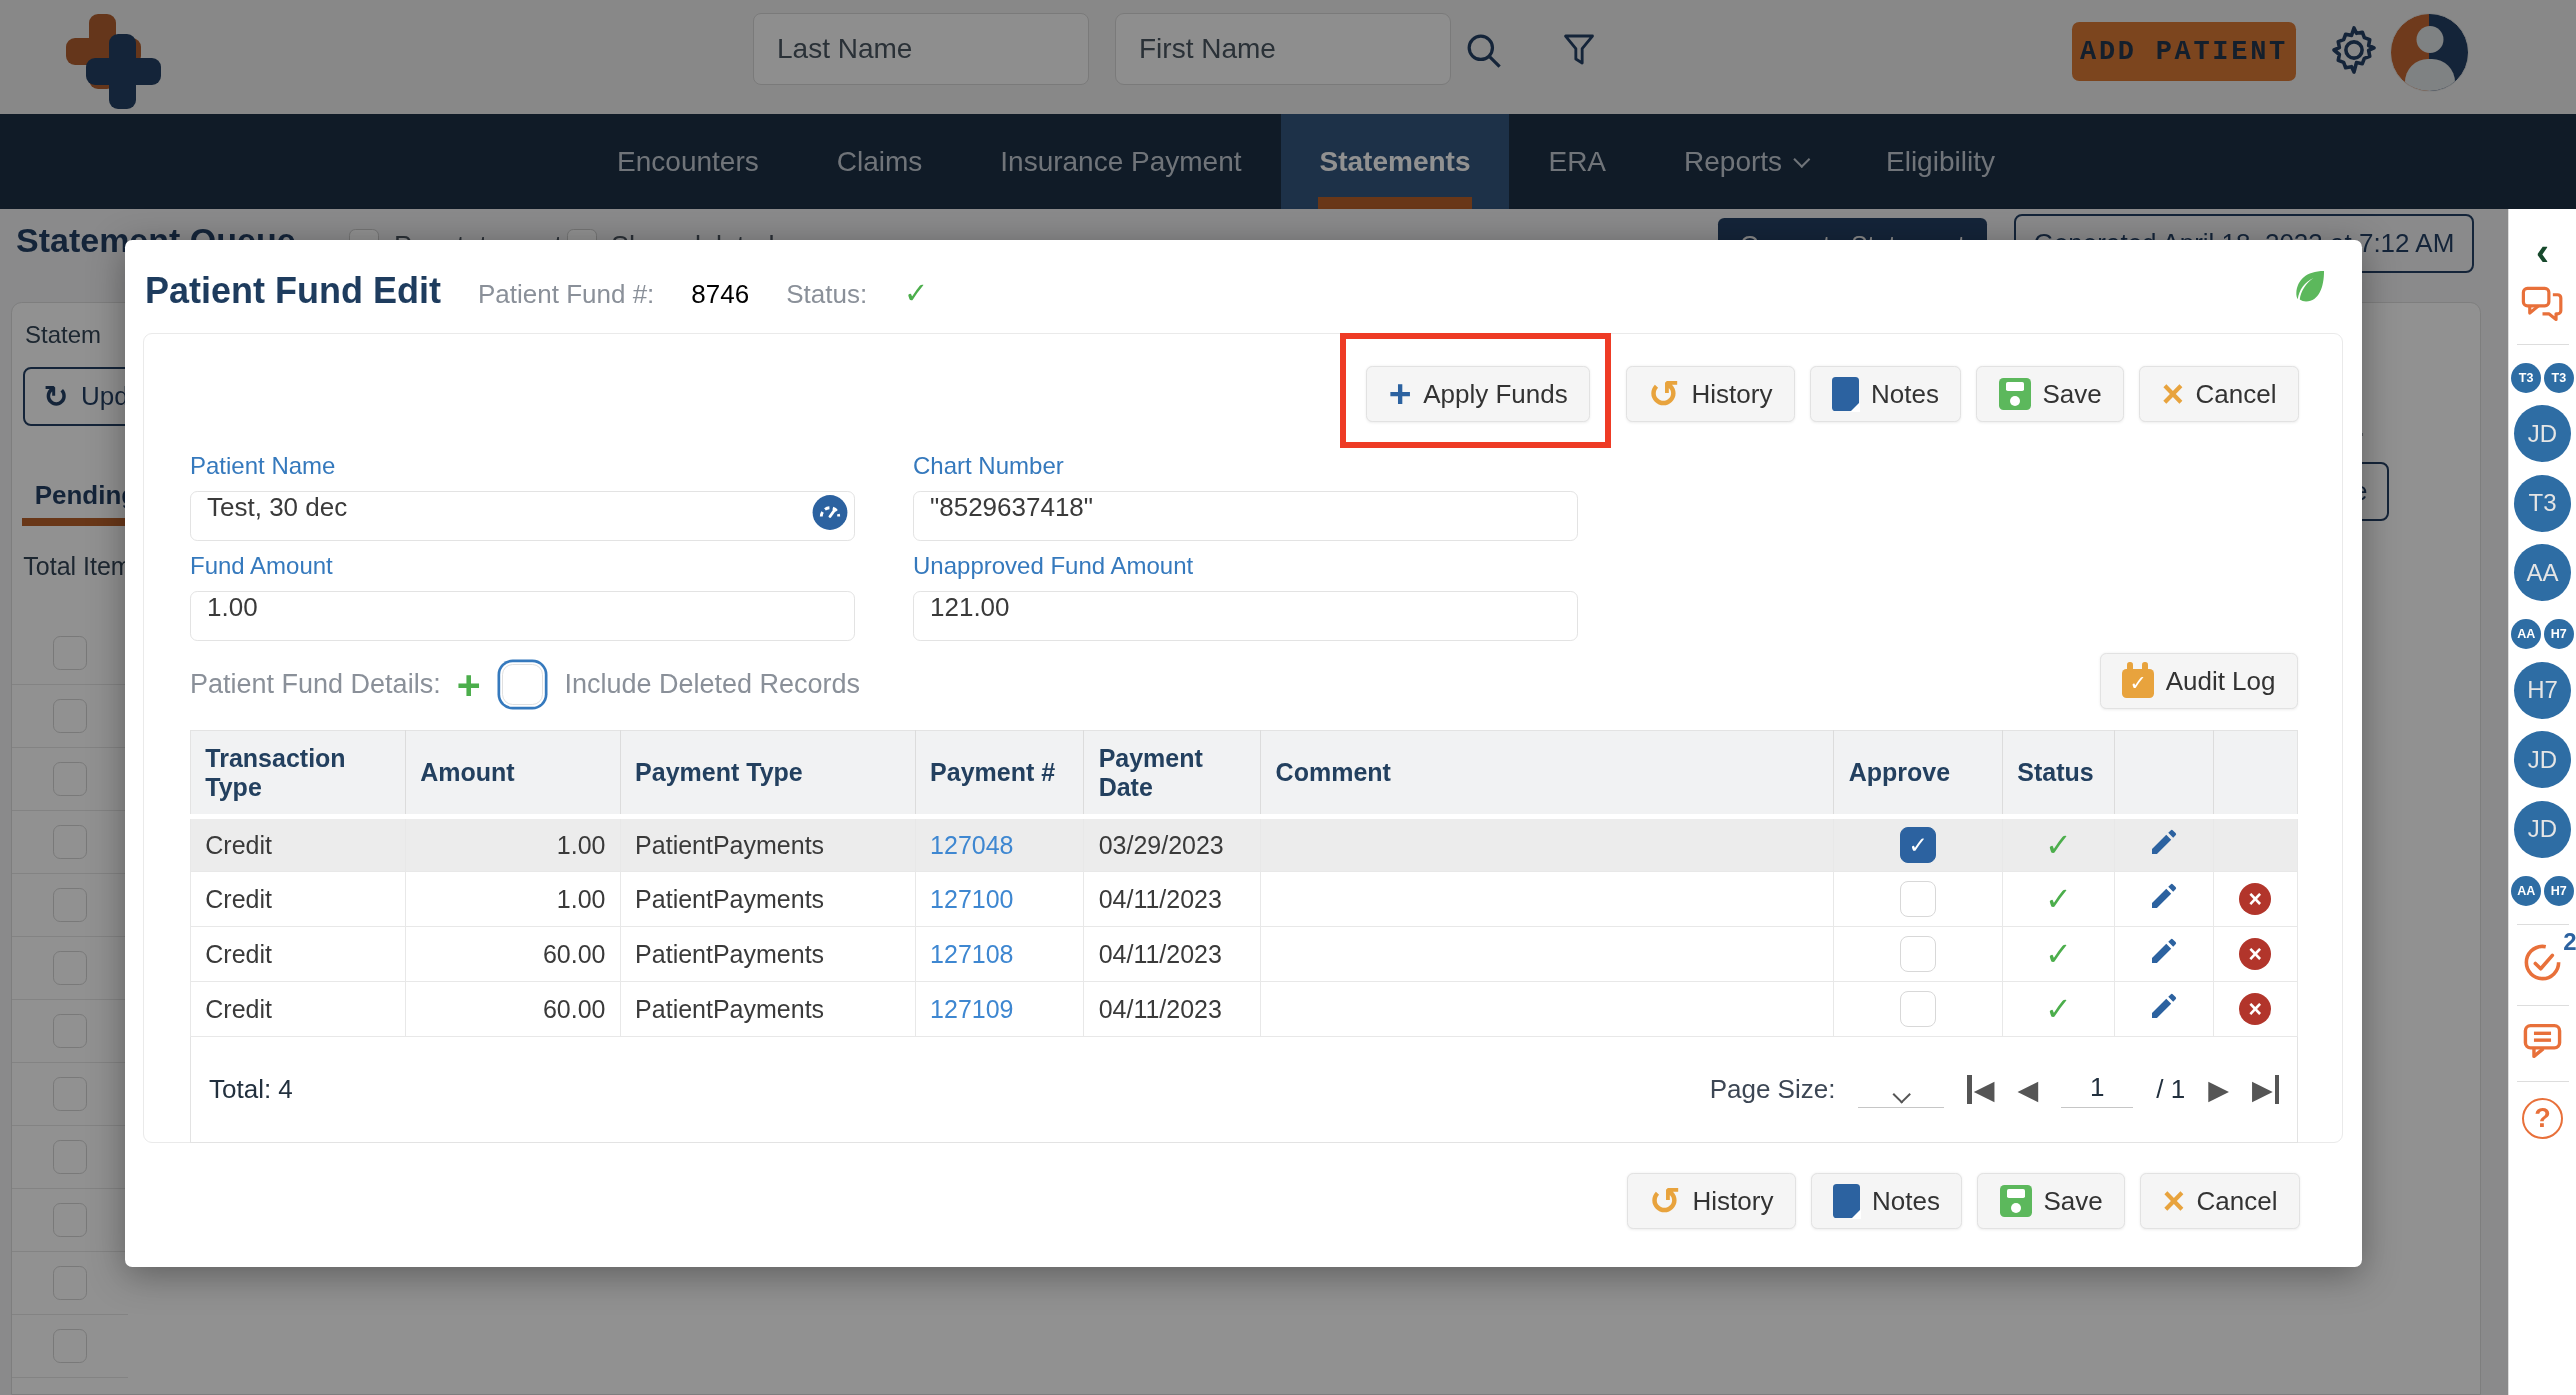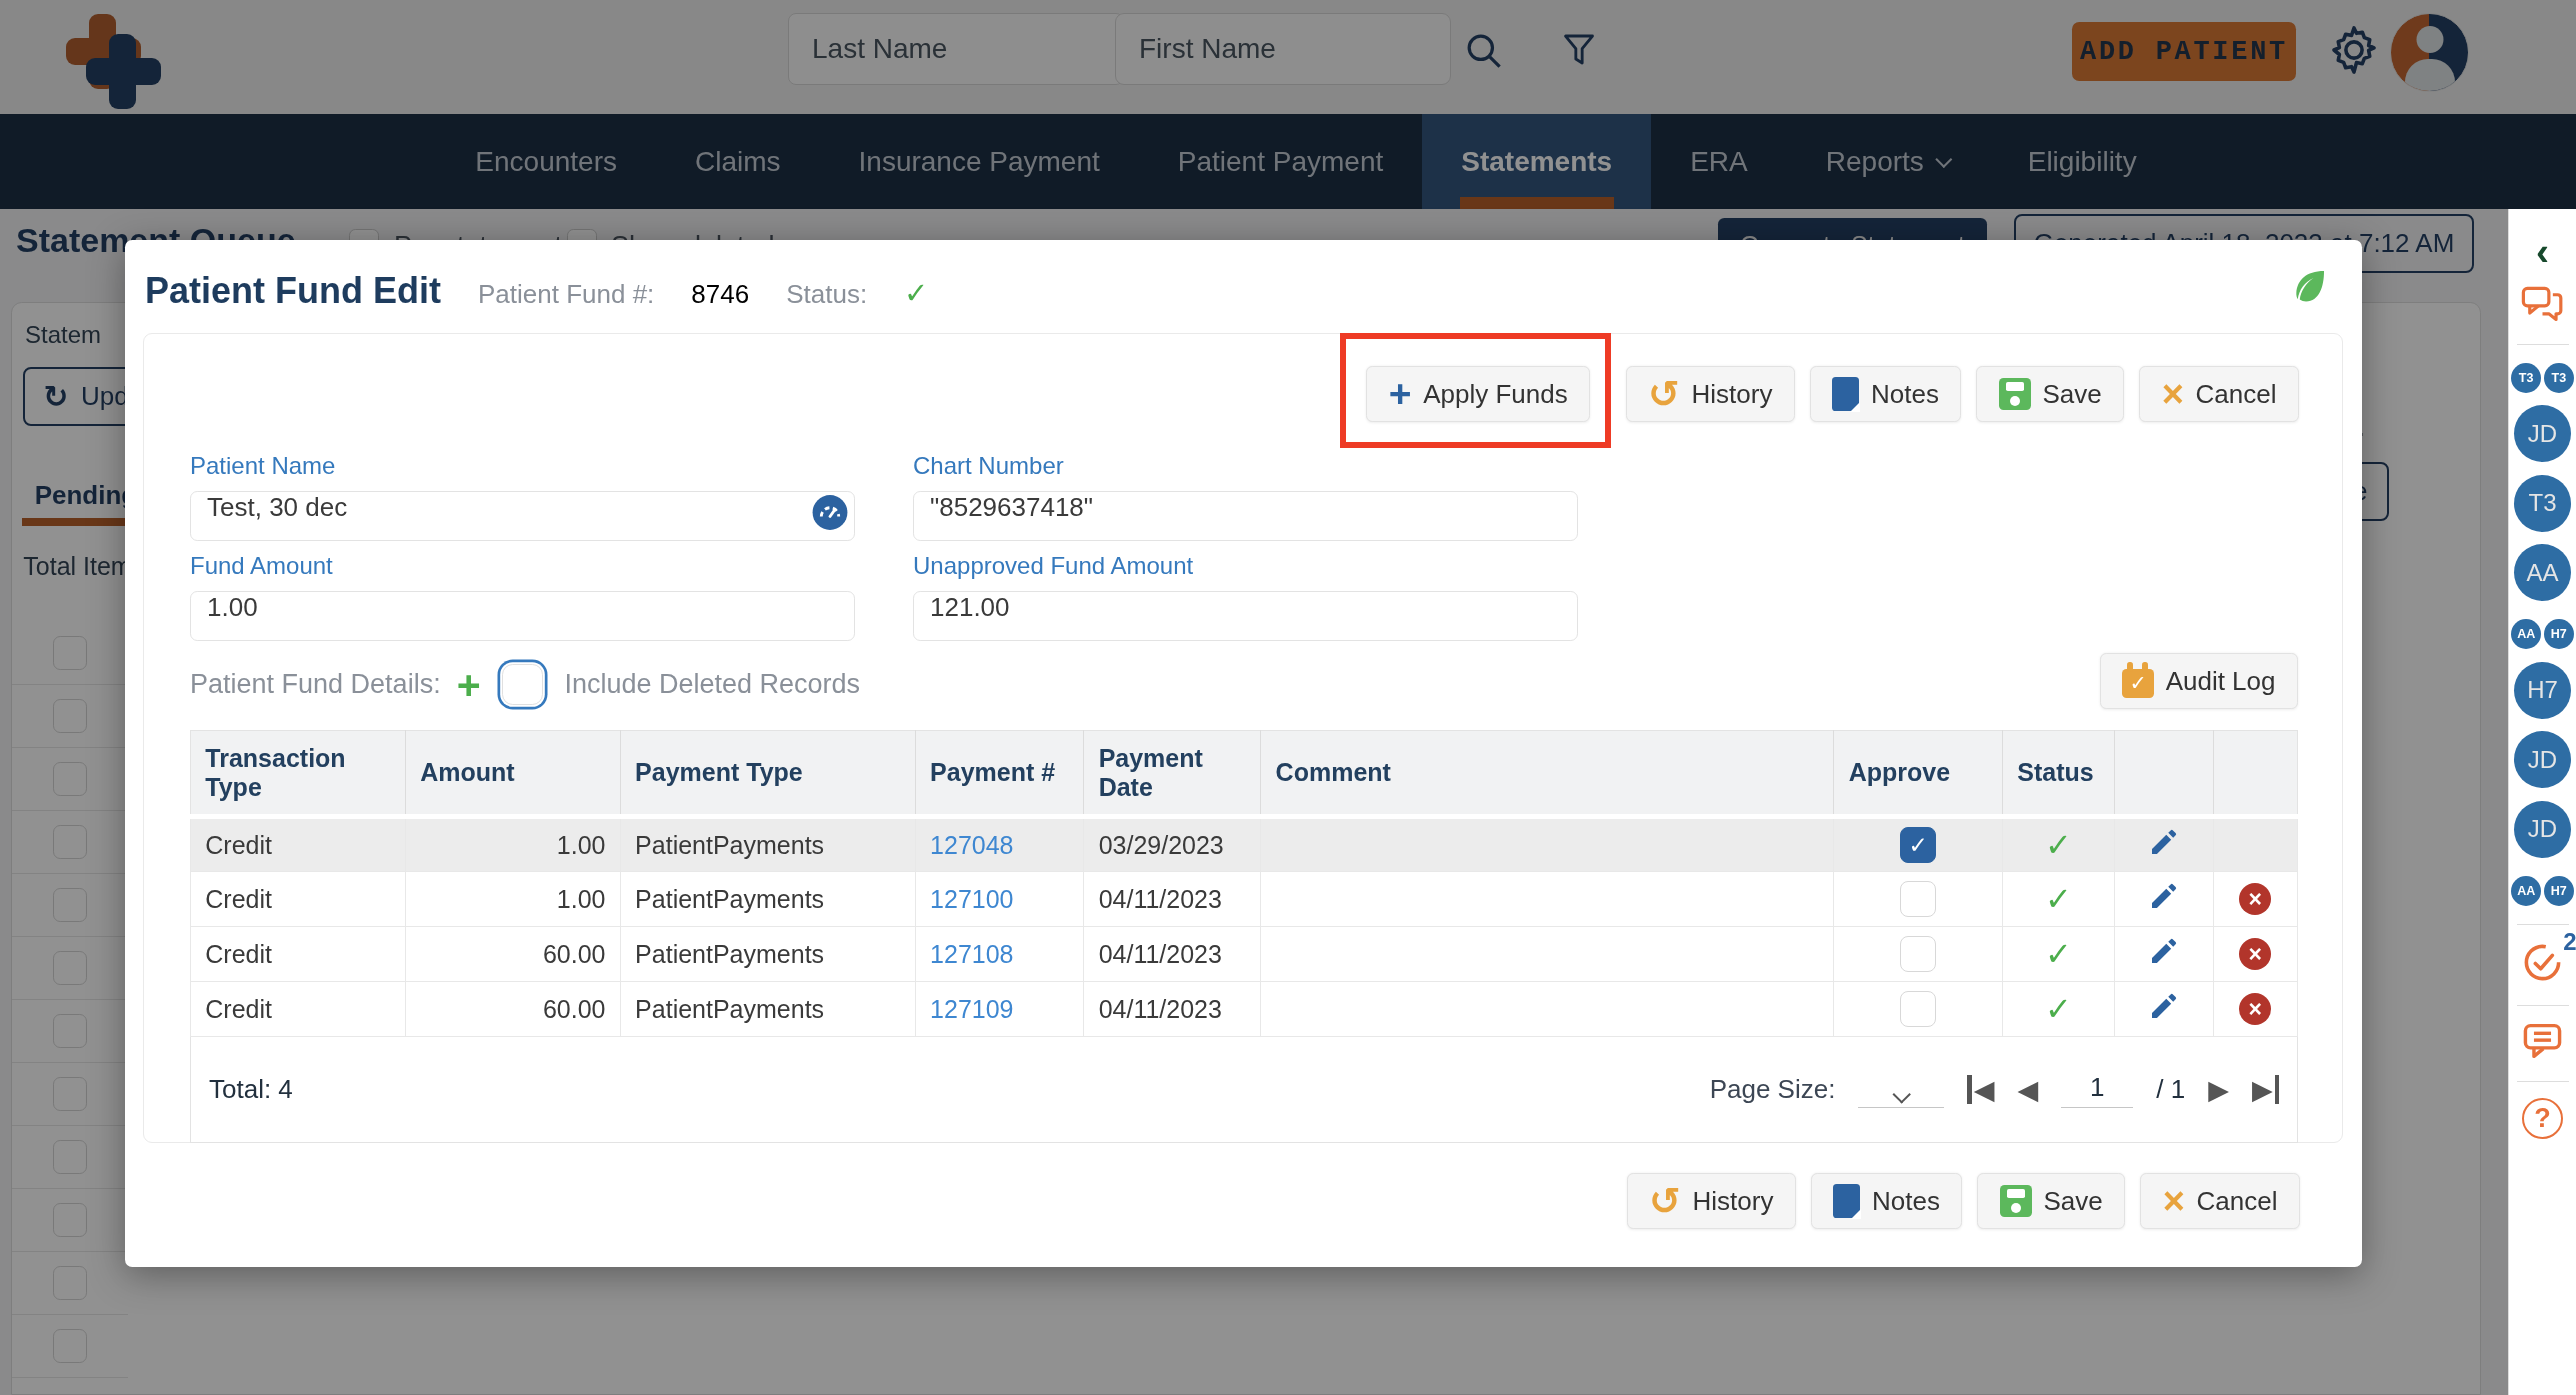--- a/index.html
+++ b/index.html
@@ -12,21 +12,21 @@
   .logo-cross { position:relative; width:86px; height:86px; }
   .logo-cross .bar { position:absolute; border-radius:9px; }
   .p-orange .v { left:23px; top:0; width:27px; height:75px; background:#b05a28; }
   .p-orange .h { left:0; top:24px; width:75px; height:27px; background:#b05a28; }
   .p-navy .v { left:43px; top:20px; width:27px; height:75px; background:#1d3a5f; }
   .p-navy .h { left:20px; top:44px; width:75px; height:27px; background:#1d3a5f; }
   .logo-text { font-size:54px; font-weight:800; color:#1d3a5f; letter-spacing:1.8px; }
 
   .hdr-input { position:absolute; top:13.4px; height:72px; width:336px; background:#fafafa; border:0.9px solid #d6d6d6; border-radius:9px; font-size:28px; color:#3f4c59; padding:0 23px; font-family:inherit; }
   .hdr-input::placeholder { color:#44505c; opacity:1; }
-  #last-name { left:788px;border-radius:8px; } #first-name { left:1115px; }
+  #last-name { left:753px;border-radius:8px; } #first-name { left:1115px; }
   .hdr-icon { position:absolute; cursor:pointer; }
   #hdr-search { left:1462px; top:29px; } #hdr-filter { left:1560px; top:29px; }
 
   .add-patient { position:absolute; left:2072px; top:22.4px; width:224px; height:59px; background:#d9752f; color:#1d3048; font-size:27px; font-weight:bold; letter-spacing:2.7px; border-radius:7.2px; display:flex; align-items:center; justify-content:center;font-family:Liberation Mono, monospace; }
   #hdr-gear { left:2327px; top:23px; }
   .avatar-top { position:absolute; left:2390px; top:12.5px; width:79px; height:79px; border-radius:50%; background:linear-gradient(90deg,#c2622b 50%,#1d3a5f 50%); overflow:hidden; border:1.8px solid #e5e5e5; }
   .avatar-top::before { content:""; position:absolute; top:12.5px; left:50%; transform:translateX(-50%); width:27px; height:27px; border-radius:50%; background:#dfe3e6; }
   .avatar-top::after { content:""; position:absolute; top:45px; left:50%; transform:translateX(-50%); width:50px; height:38px; border-radius:23px 23px 0 0; background:#dfe3e6; }
 
   .nav { position:absolute; top:114px; left:0; right:0; height:95px; background:#15293f; display:flex; align-items:stretch; padding-left:36px; z-index:1;justify-content:center; }
@@ -178,23 +178,20 @@
 
 <div class="nav">
   <div class="nav-item">
       <span>Encounters</span>
     </div>
   <div class="nav-item">
       <span>Claims</span>
     </div>
   <div class="nav-item">
       <span>Insurance Payment</span>
-    </div>
-  <div class="nav-item">
-      <span>Patient Payment</span>
     </div>
   <div class="nav-item active">
       <span>Statements</span>
       <span class="active-underline"></span>
     </div>
   <div class="nav-item">
       <span>ERA</span>
     </div>
   <div class="nav-item">
       <span>Reports</span>

